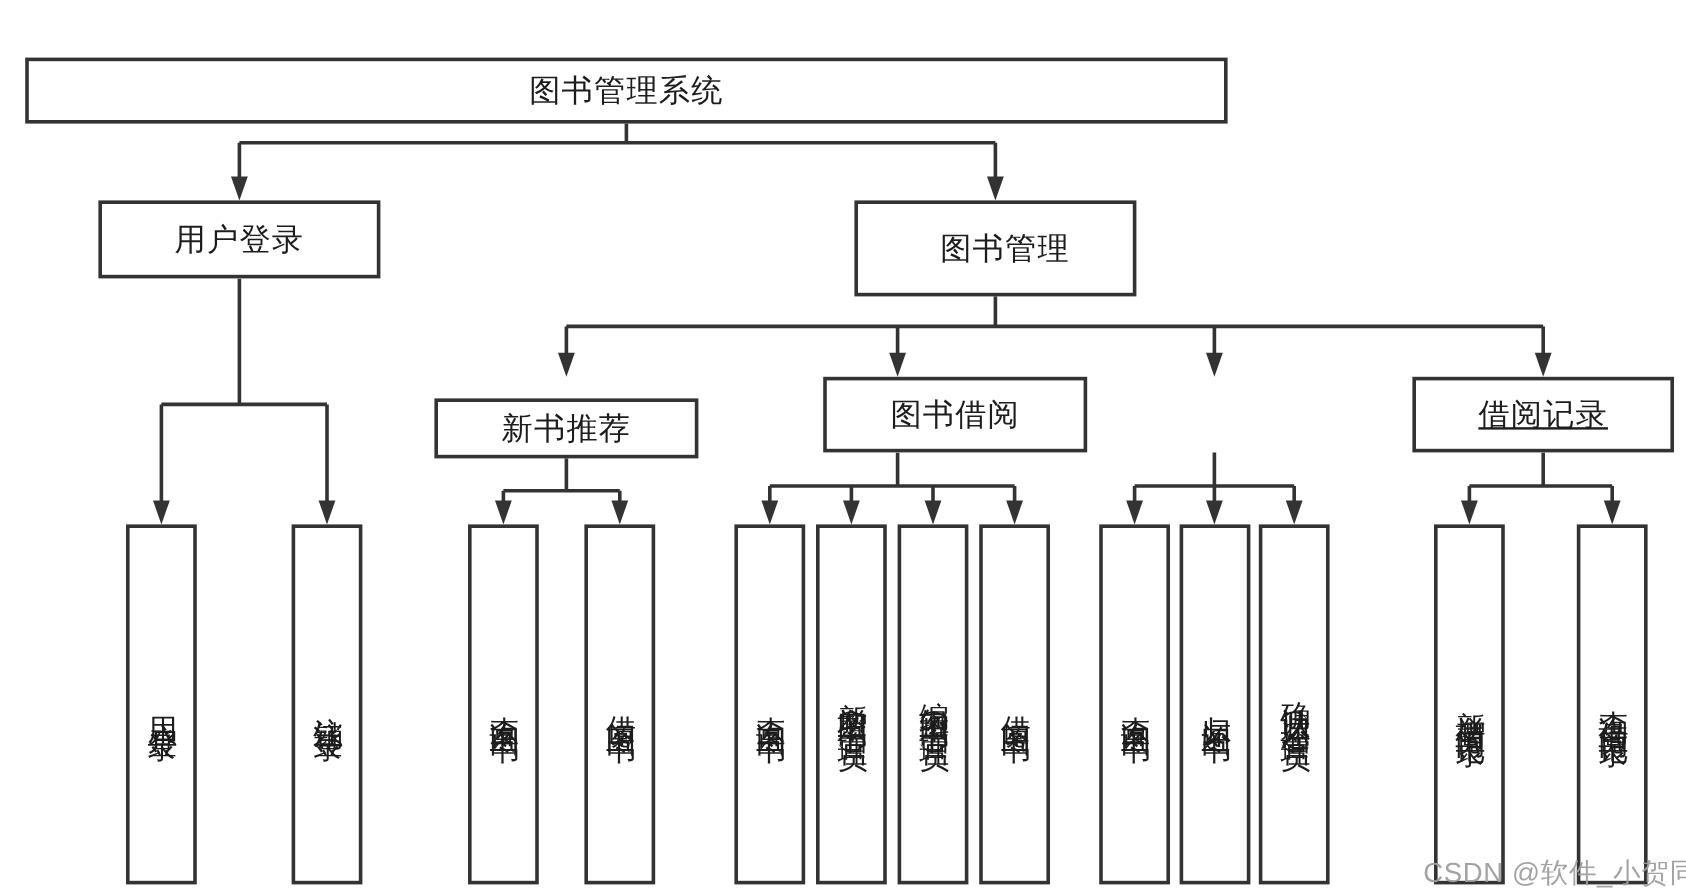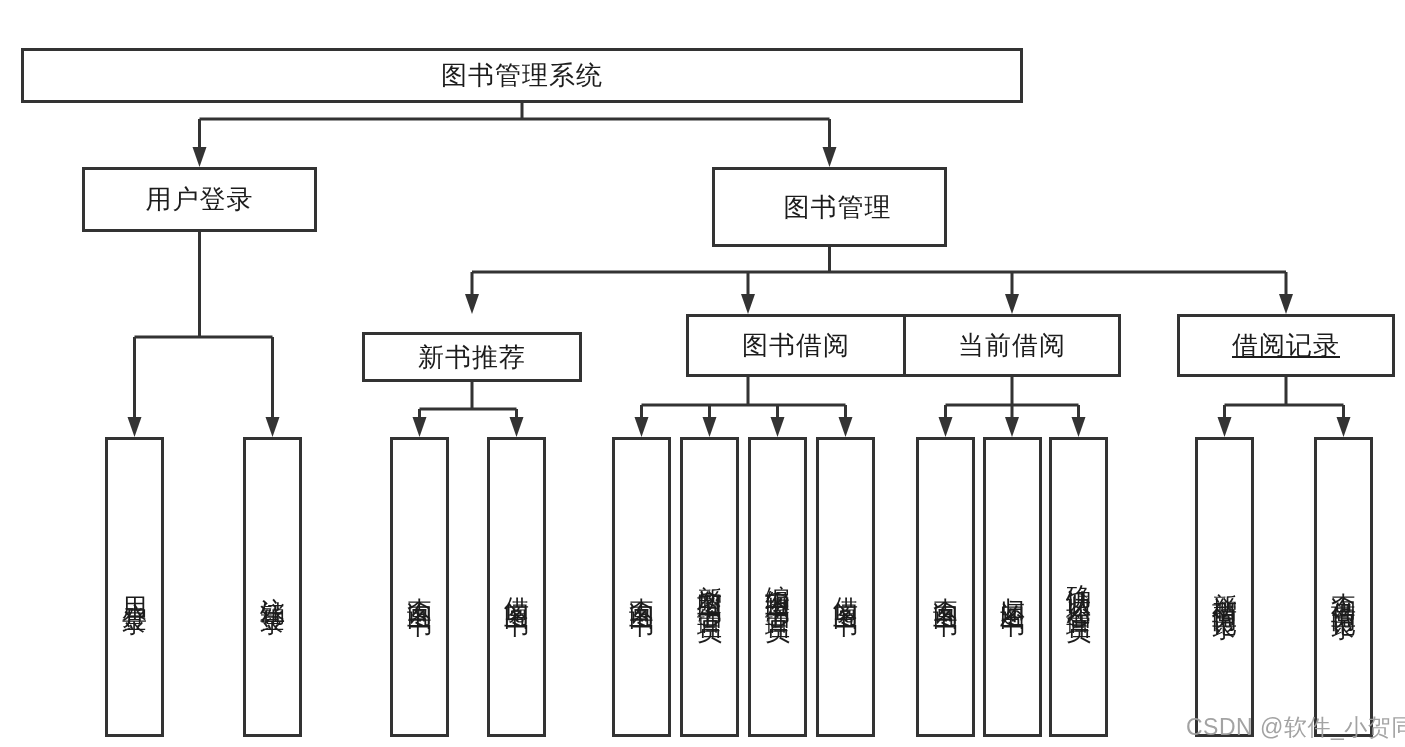--- a/index.html
+++ b/index.html
@@ -107,21 +107,20 @@
     </g>
   </svg>
 
   <div class="hbox" style="left:21px; top:13px; width:1002px; height:55px;margin-top:35px;">图书管理系统</div>
 
   <div class="hbox" style="left:82px; top:167px; width:235px; height:65px;">用户登录</div>
   <div class="hbox" style="left:712px; top:167px; width:235px; height:80px;padding-left:16px;">图书管理</div>
 
   <div class="hbox" style="left:362px; top:332px; width:220px; height:50px;">新书推荐</div>
   <div class="hbox" style="left:638px; top:314px; width:220px; height:63px;margin-left:48px;">图书借阅</div>
-  <div class="hbox" style="left:903px; top:314px; width:218px; height:63px;">当前借阅</div>
   <div class="hbox" style="left:1177px; top:314px; width:218px; height:63px;text-decoration:underline;">借阅记录</div>
 
   <div class="vbox" style="left:105px;">用户登录</div>
   <div class="vbox" style="left:243px;">注销登录</div>
 
   <div class="vbox" style="left:390px;">查询图书</div>
   <div class="vbox" style="left:487px;">借阅图书</div>
 
   <div class="vbox" style="left:612px;">查询图书</div>
   <div class="vbox" style="left:680px;">新增图书（管理员）</div>

